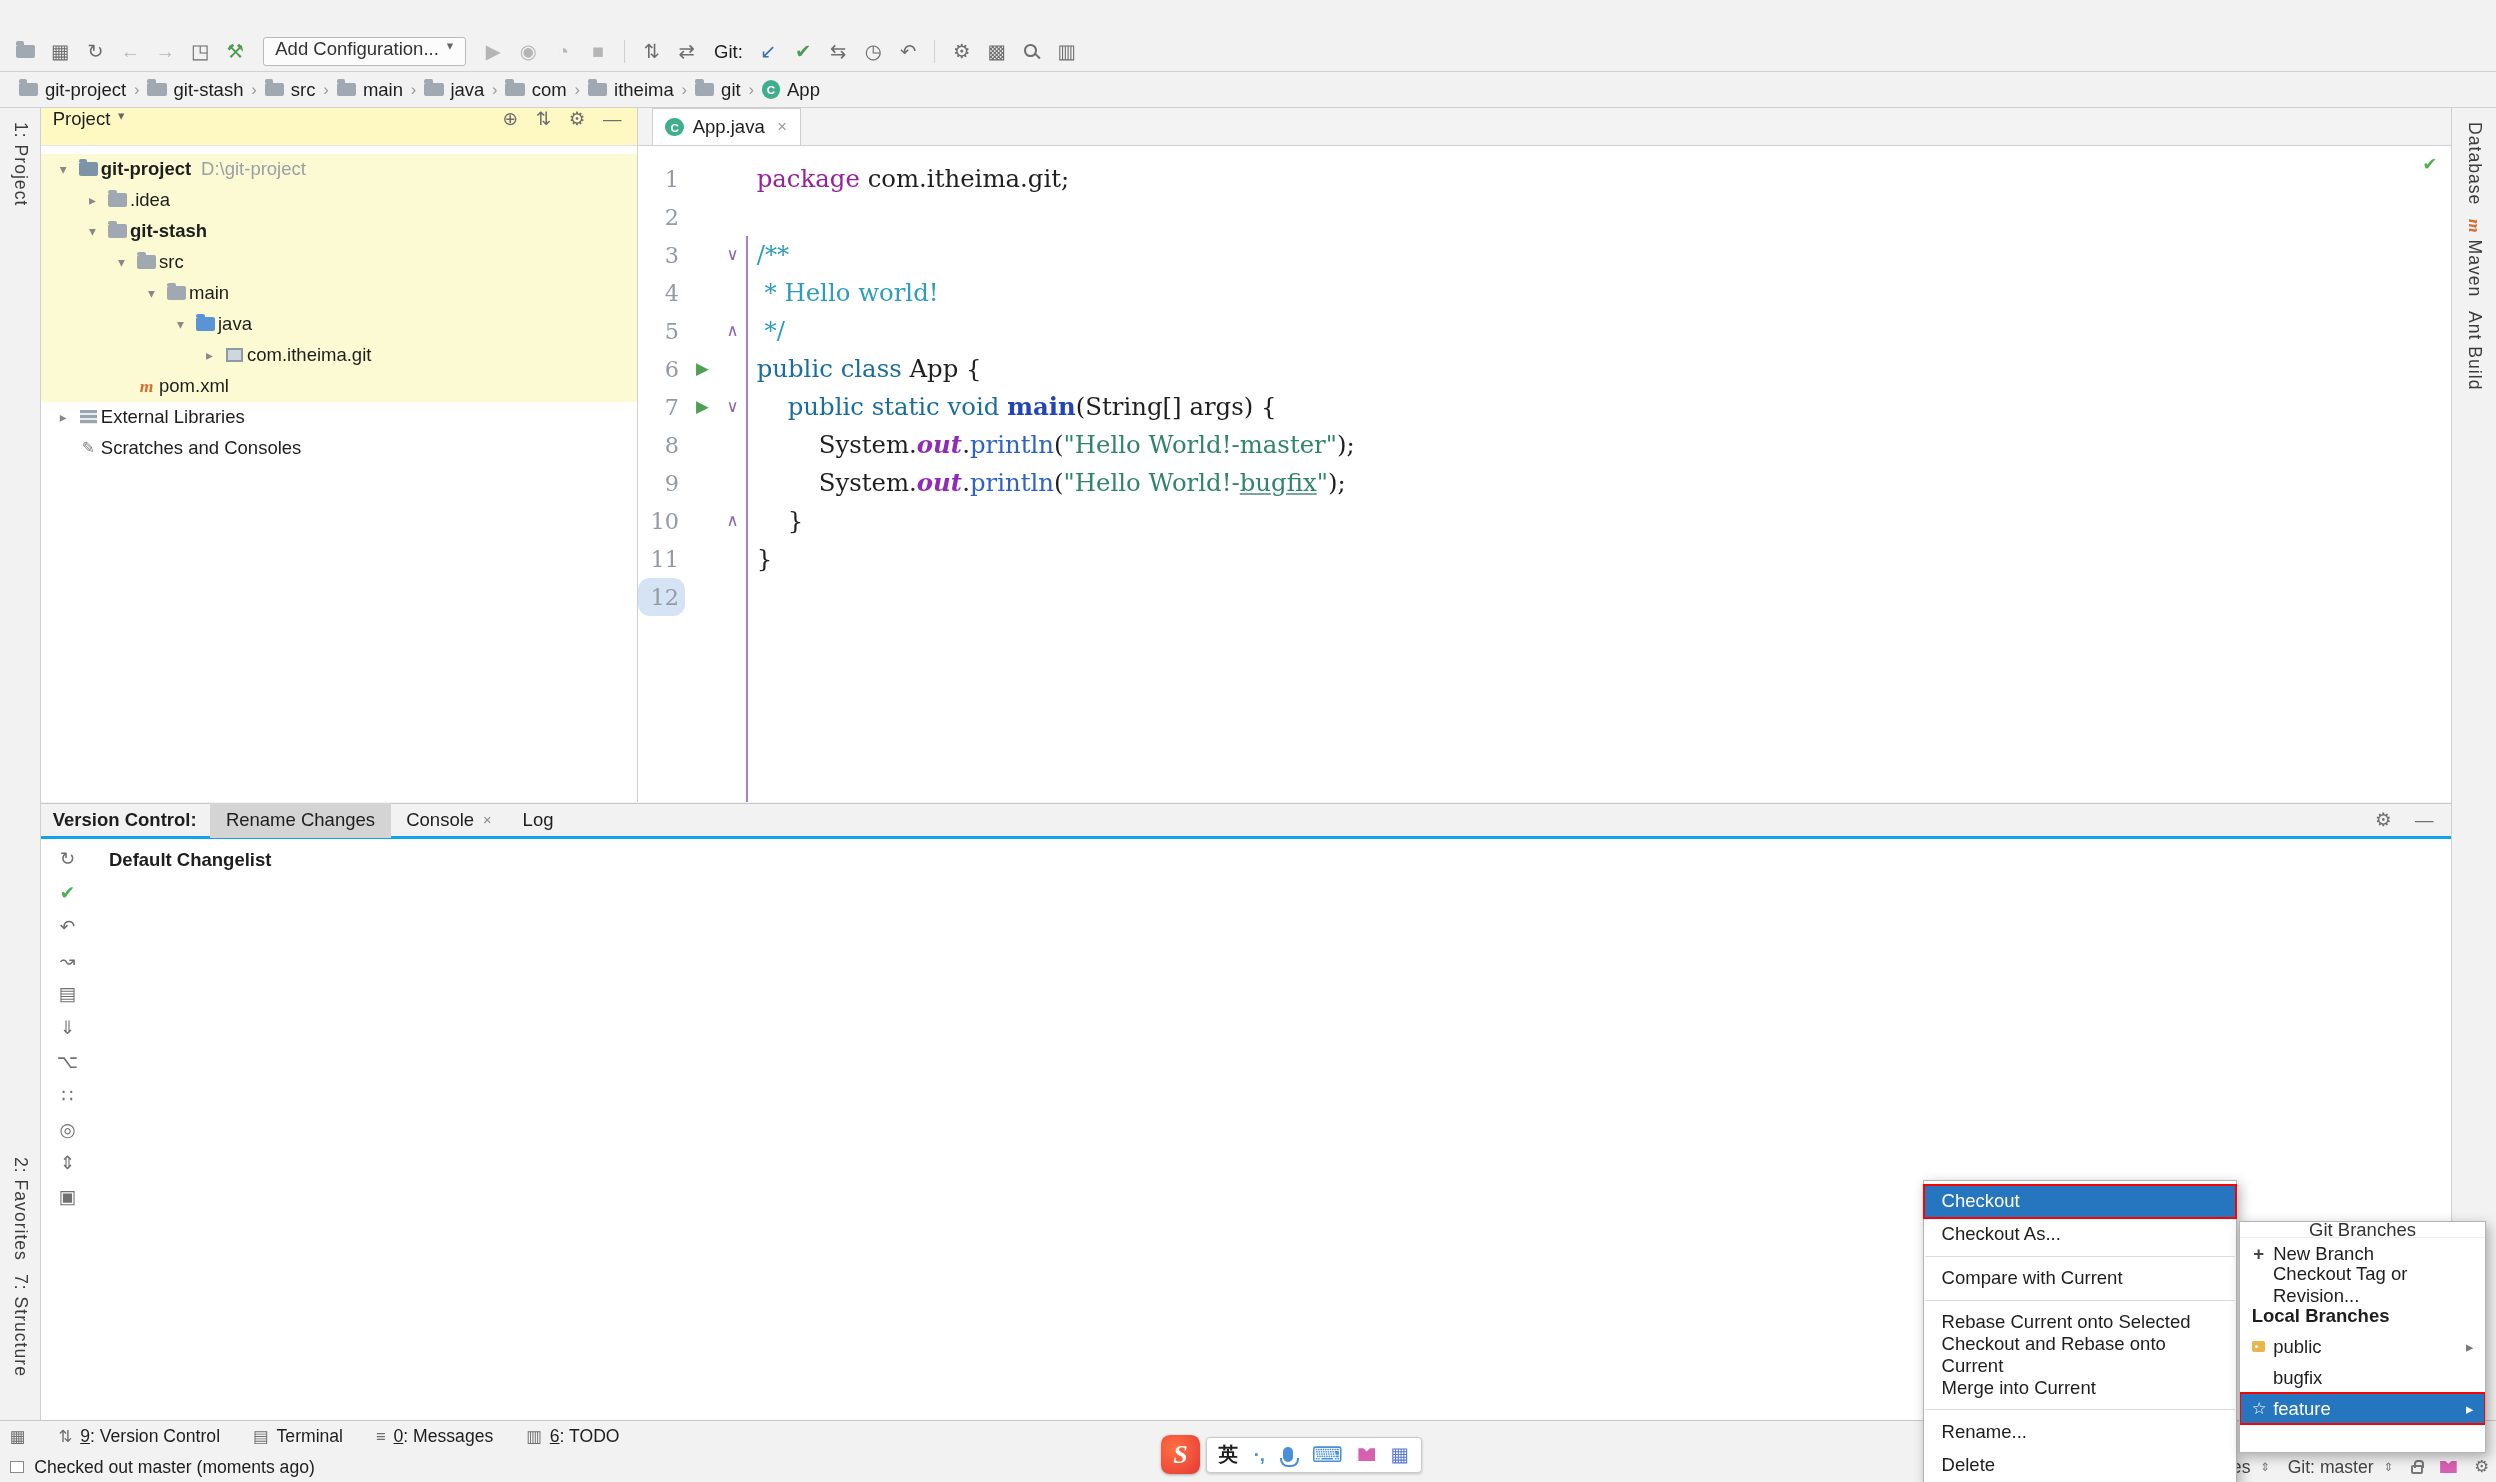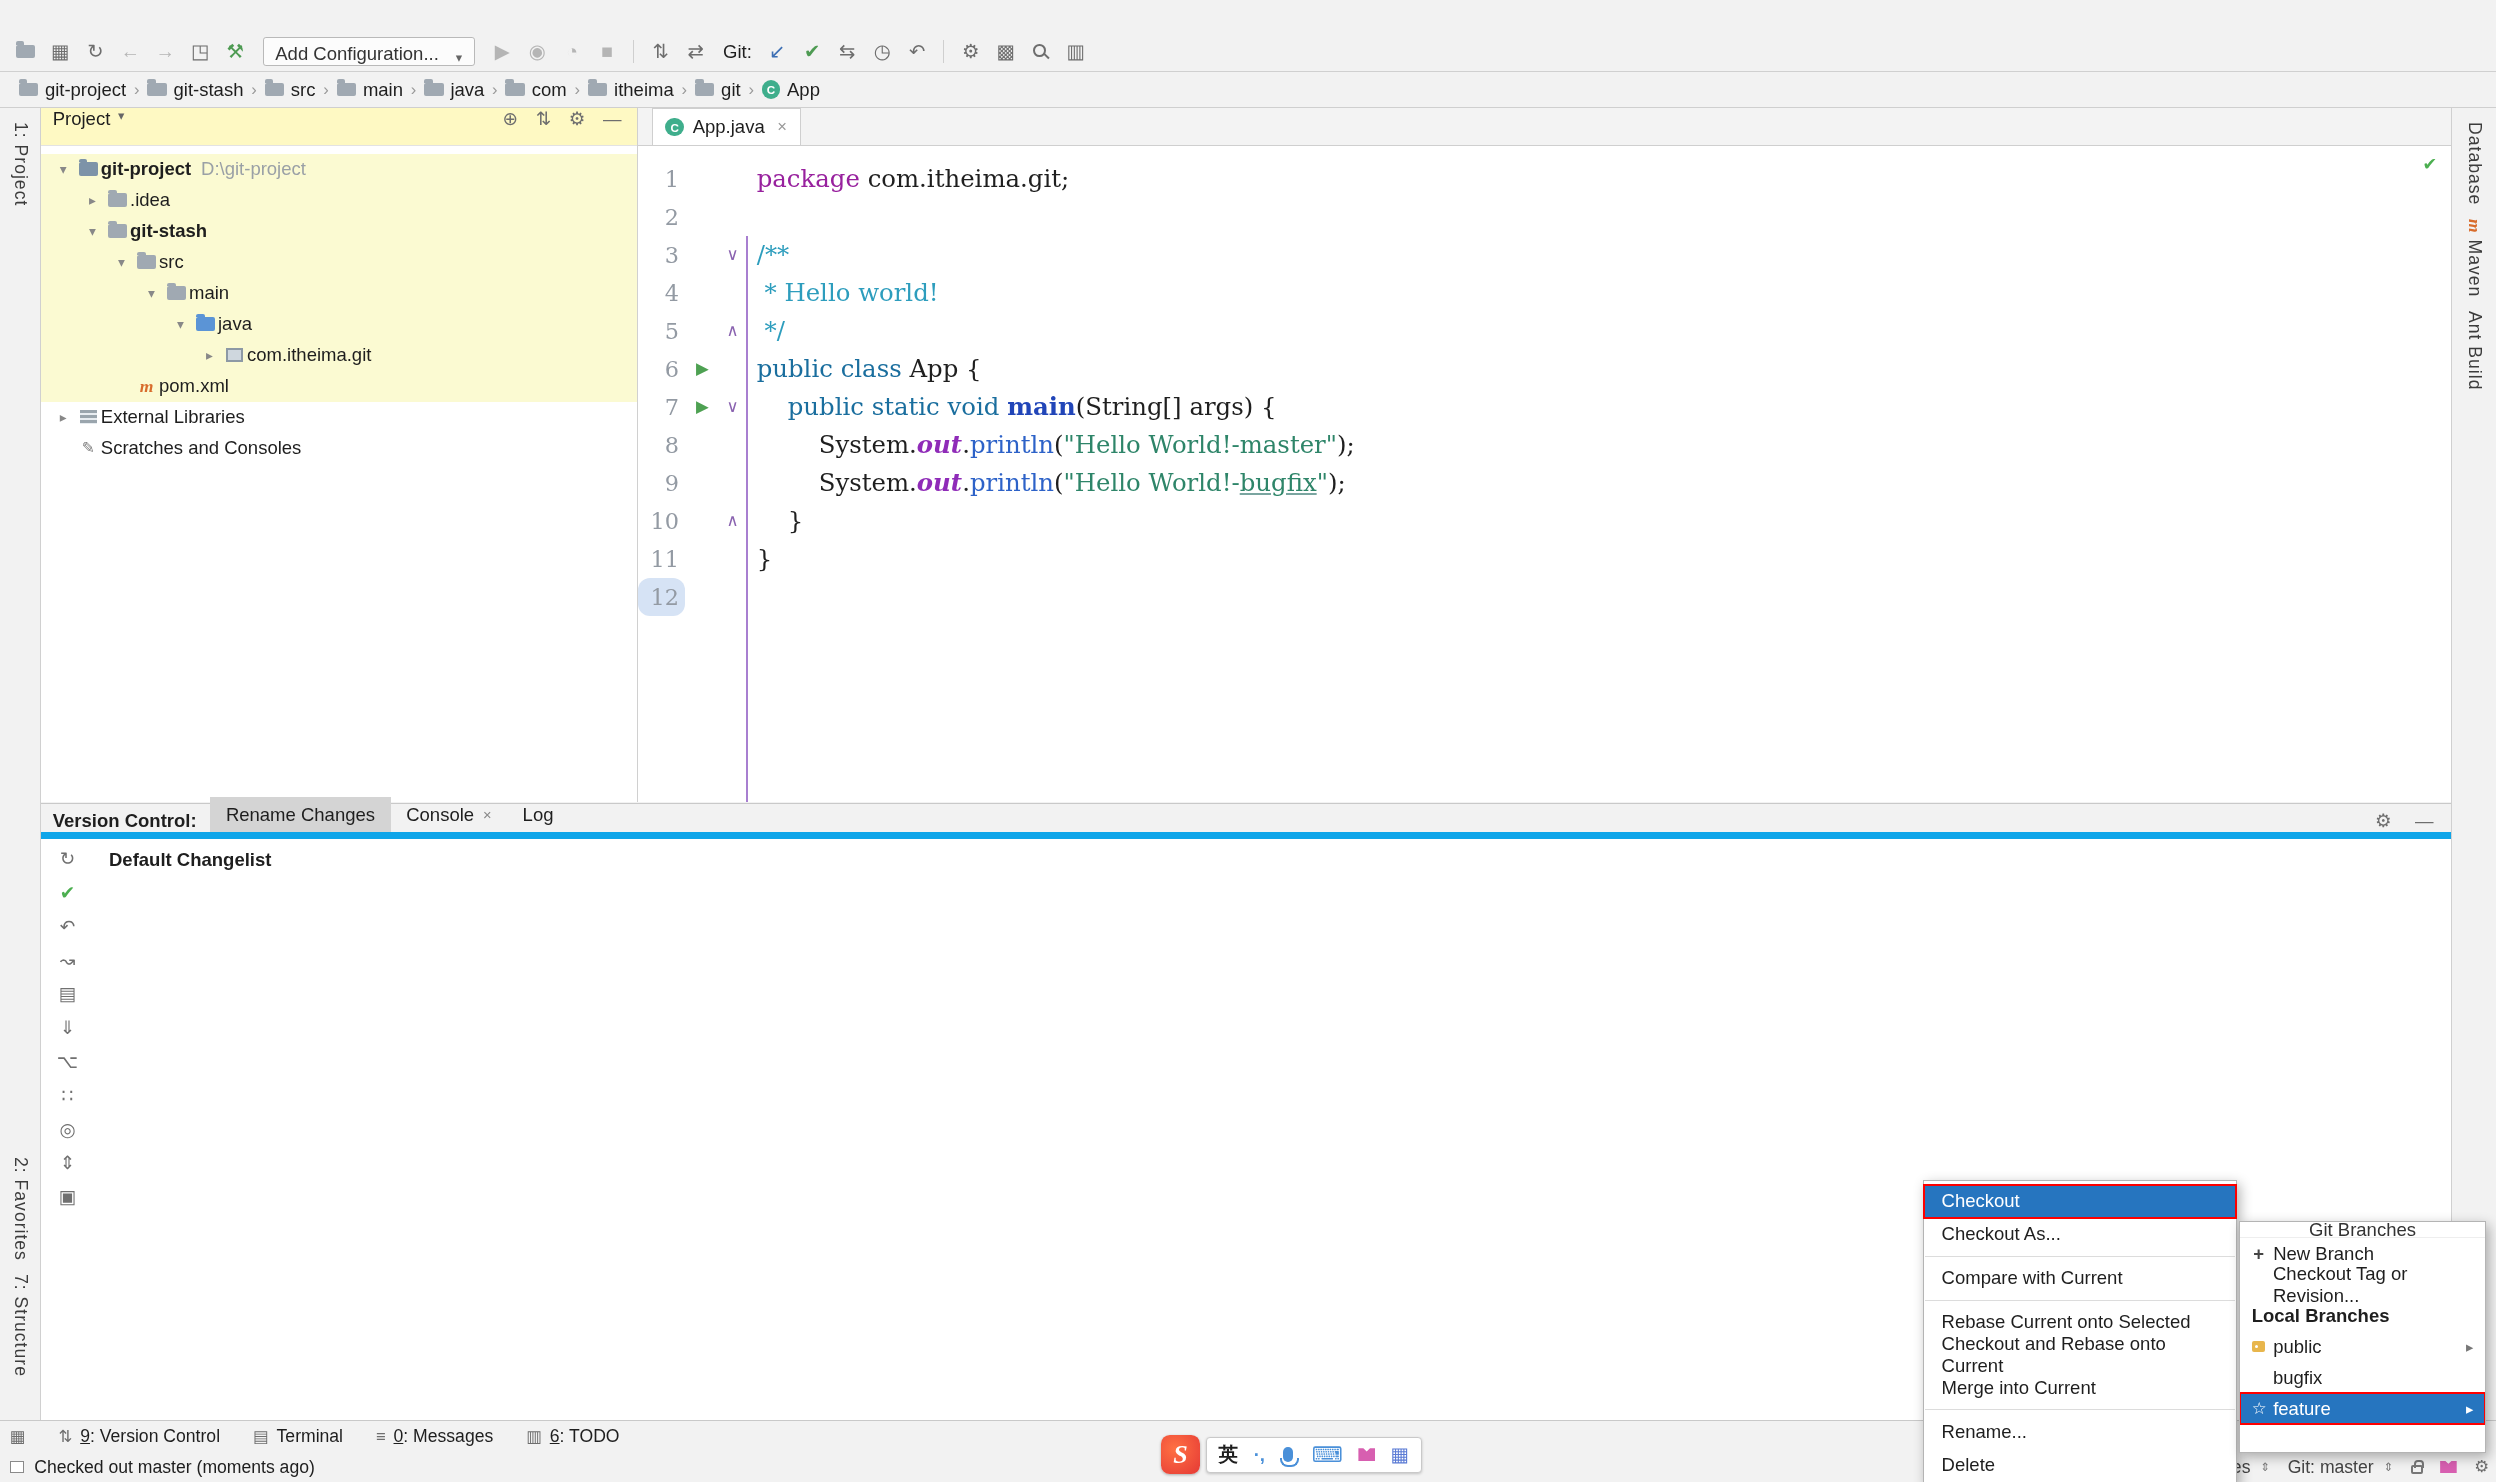--- a/index.html
+++ b/index.html
@@ -12,21 +12,21 @@
     padding-left:5.9px;background:#f2f2f2;border-bottom:1px solid #d6d6d6}
   .menu-item{padding:0 12.7px;cursor:default}
   .toolbar{position:absolute;left:0;top:32px;right:0;height:40px;display:flex;align-items:center;
     padding-left:7.8px;border-bottom:1px solid #d0d0d0;background:#f2f2f2}
   .tbi{width:35px;height:29px;display:flex;align-items:center;justify-content:center;
     color:#6e6e6e;font-size:19.5px}
   .tbi.dis{color:#b5b5b5}
   .tbi.blue{color:#3d6fb4}.tbi.green{color:#4e9b53}
   .tbsep{width:1px;height:23.4px;background:#cfcfcf;margin:0 8.8px}
   .combo{height:29px;border:1px solid #b9b9b9;background:#fcfcfc;border-radius:2.9px;
-    padding:0 11.7px;display:flex;align-items:flex-end;gap:17px;margin:0 9.8px;color:#333}
+    padding:0 11.7px;display:flex;align-items:flex-start;gap:8px;margin:0 9.8px;color:#333}
   .combo .caret{font-size:12.7px;color:#666}
   .gitlabel{margin:0 7.8px 0 9.8px;color:#1e1e1e}
   .mag{position:relative;width:16.6px;height:16.6px}
   .mag::before{content:"";position:absolute;left:1px;top:1px;width:8.8px;height:8.8px;
     border:2px solid #6e6e6e;border-radius:50%}
   .mag::after{content:"";position:absolute;left:10.7px;top:11.7px;width:6.8px;height:2px;
     background:#6e6e6e;transform:rotate(45deg)}
   .crumbs{position:absolute;left:0;top:72px;right:0;height:36px;display:flex;align-items:center;
     padding-left:13.7px;background:#f2f2f2;border-bottom:1px solid #cfcfcf}
   .crumb{display:flex;align-items:center;gap:6.8px;padding:0 4.9px}
@@ -95,22 +95,22 @@
   .tok-comment{color:#2d9dbd}
   .tok-main{color:#2145b8;font-weight:bold}
   .tok-field{color:#8f2bb8;font-style:italic;font-weight:bold}
   .tok-method{color:#2d62c8}
   .tok-str{color:#2e8569}
   .u{text-decoration:underline;text-decoration-color:#7aa5a0}
 
   
   .bottompanel{position:absolute;left:41px;right:46px;top:803px;bottom:62px;background:#fff;
     border-top:1px solid #c9c9c9}
-  .bphead{height:35px;display:flex;align-items:flex-end;background:#f2f2f2;
-    border-bottom:7px solid #0ea5e9;padding-left:11.7px}
+  .bphead{height:35px;display:flex;align-items:center;background:#f2f2f2;
+    border-bottom:3px solid #0ea5e9;padding-left:11.7px}
   .bplabel{font-weight:bold;margin-right:13.7px}
   .btab{height:35px;display:flex;align-items:center;padding:0 15.6px;gap:8.8px}
   .btab.active{background:#d4d4d4}
   .btab .close{color:#888;font-size:14.6px}
   .bp-icons{margin-left:auto;display:flex;gap:23.4px;color:#6e6e6e;font-size:18.5px;padding-right:17.6px}
   .bpbody{position:absolute;left:0;top:35px;right:0;bottom:0;background:#fff}
   .vcstrip{position:absolute;left:0;top:0;bottom:0;width:53px;display:flex;flex-direction:column;
     align-items:center;padding-top:7.8px;gap:8.8px}
   .vci{width:29px;height:25px;display:flex;align-items:center;justify-content:center;
     color:#707070;font-size:18.5px}

